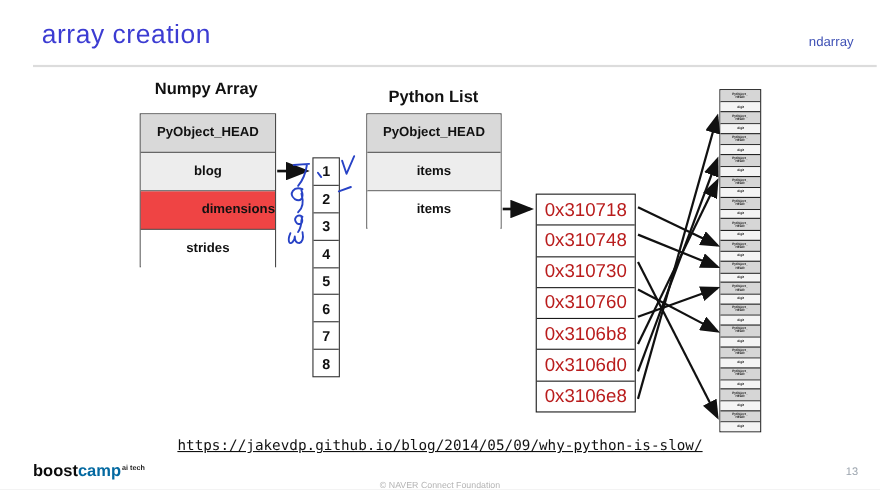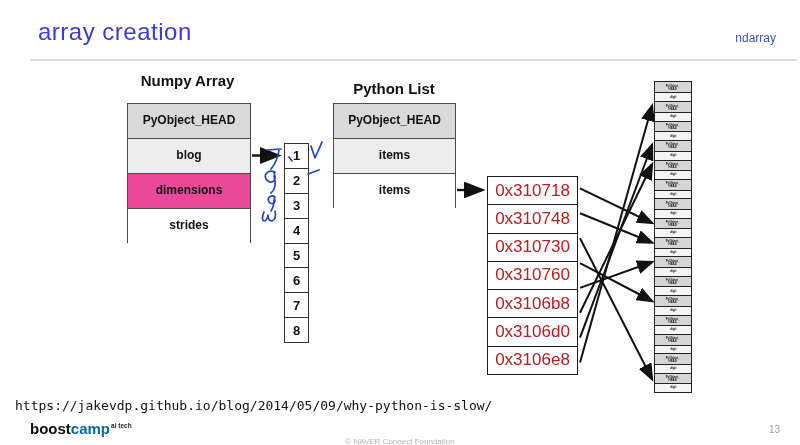--- a/index.html
+++ b/index.html
@@ -42,22 +42,22 @@
          display:flex; align-items:center; justify-content:center; overflow:hidden;}
   .opair:first-child .ohead{border-top:none;}
   .oval{flex:1; background:#f4f4f4; display:flex; align-items:center; justify-content:center; overflow:hidden;}
   .tinytxt{font-size:6px; line-height:5.5px; color:#111; font-weight:bold; white-space:nowrap;
            transform:scale(0.48); transform-origin:center; text-align:center;}
   
   #overlay{position:absolute; left:0; top:0; pointer-events:none;}
   .arrowline{stroke:#111; fill:none;}
   .ink{stroke:#2742c6; stroke-width:1.7; fill:none; stroke-linecap:round; stroke-linejoin:round;}
   
-  .url{position:absolute; left:15px; top:398px; width:770px; text-align:left;
-       font-family:"DejaVu Sans Mono", monospace; font-size:13px; color:#111;}
+  .url{position:absolute; left:15px; top:398px; width:770px; text-align:center;
+       font-family:"DejaVu Sans Mono", monospace; font-size:13px; color:#111;text-decoration:underline;}
   .logo{position:absolute; left:30px; top:420px; font-size:15px; font-weight:bold; color:#0b0b0b;}
   .logo .camp{color:#0369a1;}
   .logo .sub{font-size:6.5px; font-weight:600; color:#222; vertical-align:super; margin-left:1px;}
   .copyright{position:absolute; left:15px; top:437px; width:770px; text-align:center; font-size:8px; color:#b4b4b4;}
   .pageno{position:absolute; right:20px; top:424px; font-size:10px; color:#9aa3ad;}
 </style>
 </head>
 <body>
 
 <div class="slide">
@@ -65,21 +65,21 @@
   <div class="title">array creation</div>
   <div class="tag">ndarray</div>
   <div class="divider"></div>
 
   <div class="heading" id="numpy-heading">Numpy Array</div>
   <div class="heading" id="python-heading">Python List</div>
 
   <div class="tbl" id="numpy-table">
       <div class="trow" style="background: rgb(217, 217, 217);">PyObject_HEAD</div>
       <div class="trow" style="background: rgb(237, 237, 237);">blog</div>
-      <div class="trow" style="background: #ec4899;">dimensions</div>
+      <div class="trow" style="background: #ef4444; text-align: right;">dimensions</div>
       <div class="trow" style="background: rgb(255, 255, 255);">strides</div>
     </div>
   <div id="numpy-cells">
       <div class="mcell">1</div>
       <div class="mcell">2</div>
       <div class="mcell">3</div>
       <div class="mcell">4</div>
       <div class="mcell">5</div>
       <div class="mcell">6</div>
       <div class="mcell">7</div>

